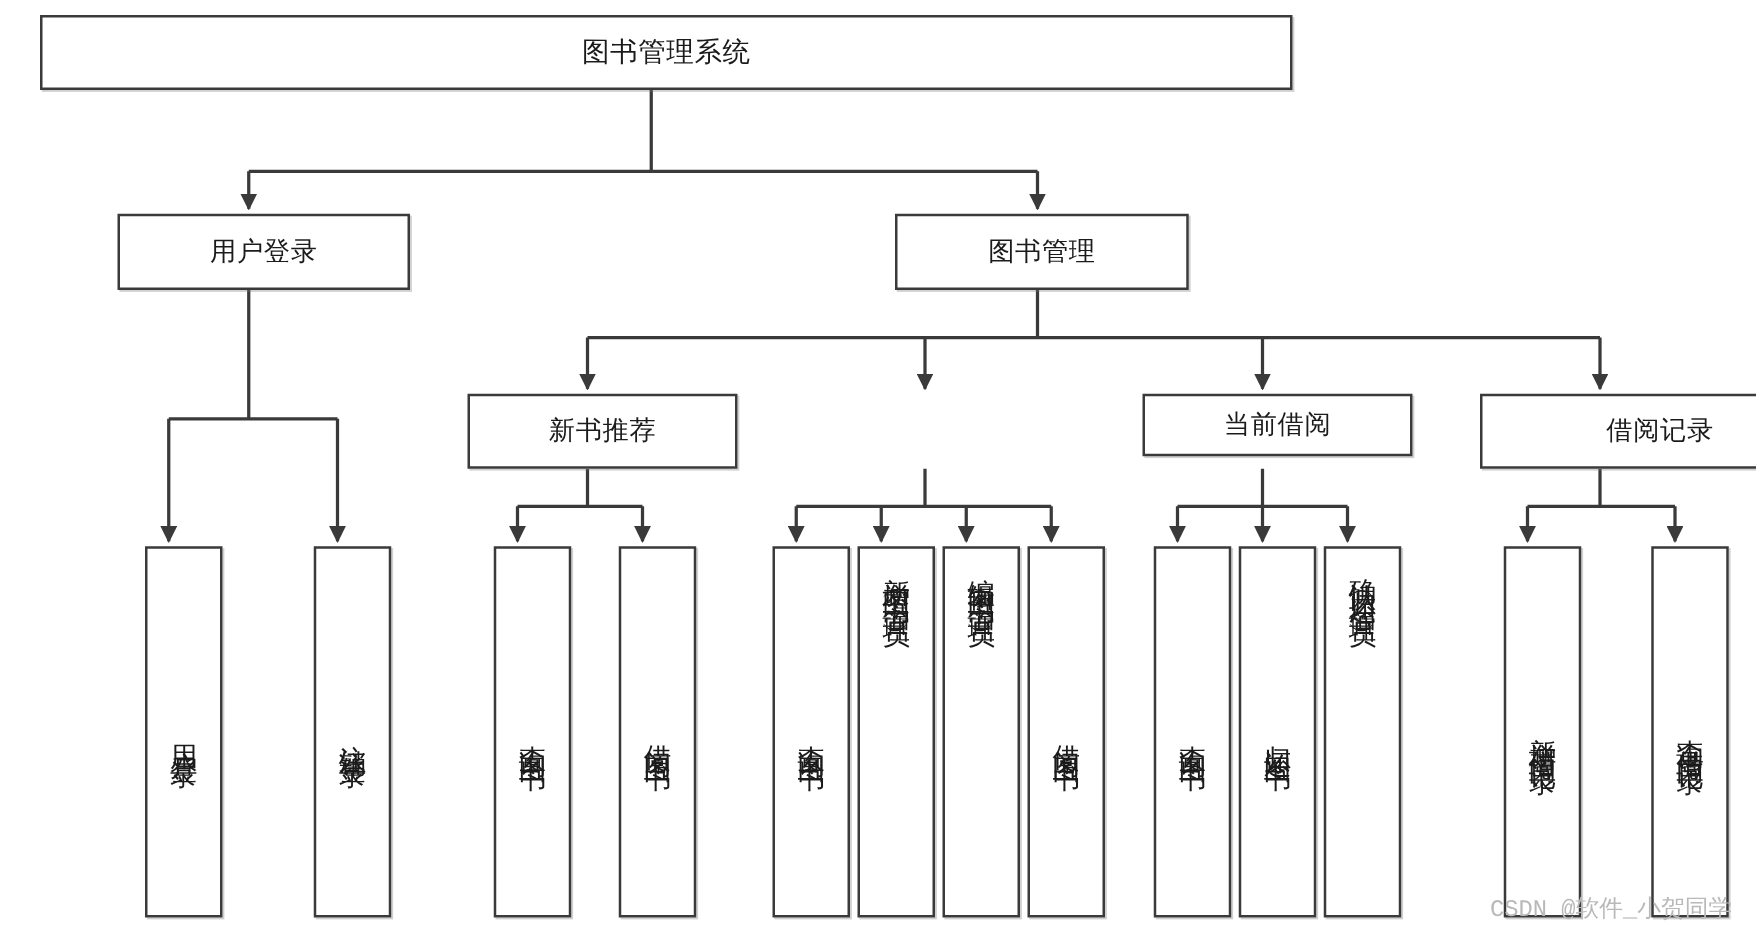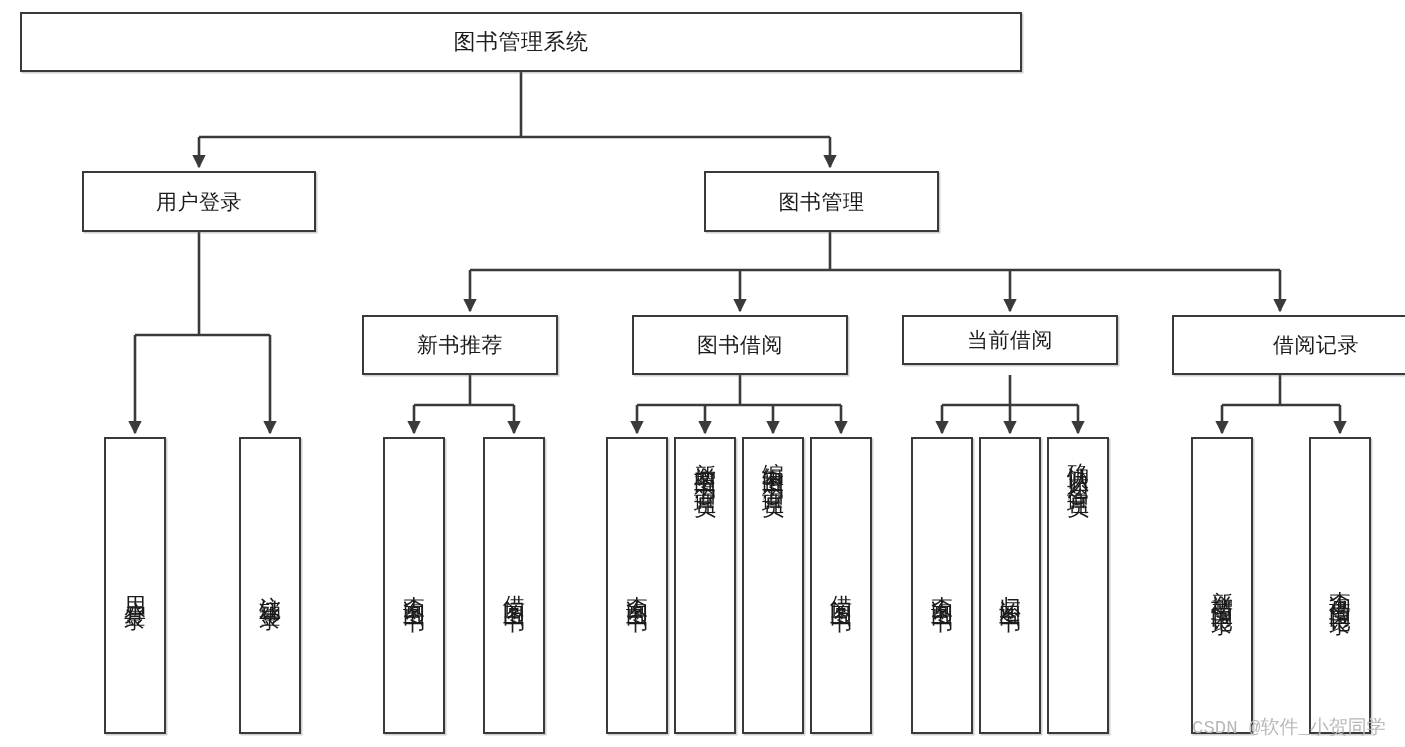--- a/index.html
+++ b/index.html
@@ -29,20 +29,21 @@
   .node {
     position: absolute;
     box-sizing: border-box;
     background: #ffffff;
     border: 2.5px solid #3a3a3a;
     display: flex;
     align-items: center;
     justify-content: center;
     color: #1b1b1b;
     box-shadow: 1.5px 1.5px 0 rgba(120,120,120,0.35);
+    margin-left: 12px;
   }
   .node .label {
     white-space: nowrap;
     line-height: 1.12;
   }
   
   .node.h .label {
     font-size: 21px;
     letter-spacing: 0.5px;
   }
@@ -136,25 +137,22 @@
     <span class="label">图书管理系统</span>
   </div>
 
   <div class="node h" style="left:82px; top:171px; width:234px; height:61px;">
     <span class="label">用户登录</span>
   </div>
   <div class="node h" style="left:704px; top:171px; width:235px; height:61px;">
     <span class="label">图书管理</span>
   </div>
 
-  <div class="node h" style="left:362px; top:315px; width:196px; height:60px;">
+  <div class="node h" style="left:362px; top:315px; width:216px; height:60px;">
     <span class="label">新书推荐</span>
-  </div>
-  <div class="node h" style="left:632px; top:315px; width:216px; height:60px;">
-    <span class="label">图书借阅</span>
   </div>
   <div class="node h" style="left:902px; top:315px; width:216px; height:50px;">
     <span class="label">当前借阅</span>
   </div>
   <div class="node h" style="left:1172px; top:315px; width:240px; height:60px;padding-left:48px;">
     <span class="label">借阅记录</span>
   </div>
 
   <div class="node v" style="left:104px; top:437px; width:62px; height:297px;">
     <span class="label">用户登录</span>

